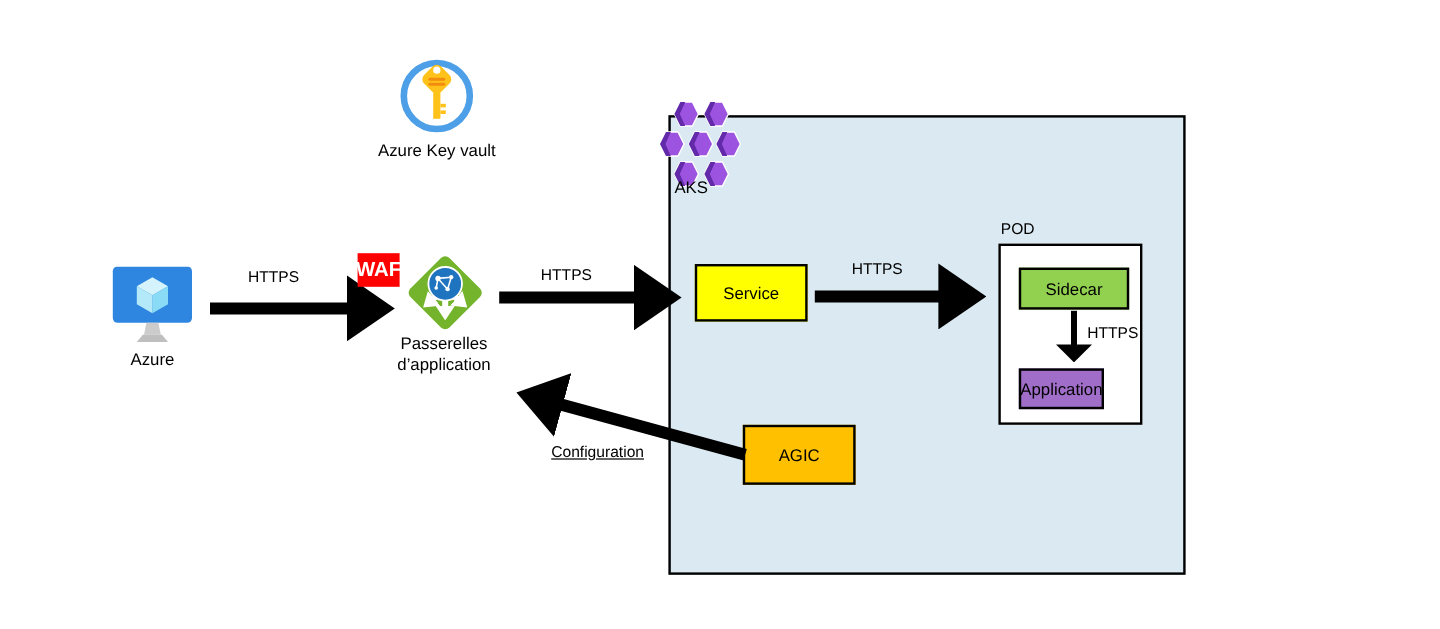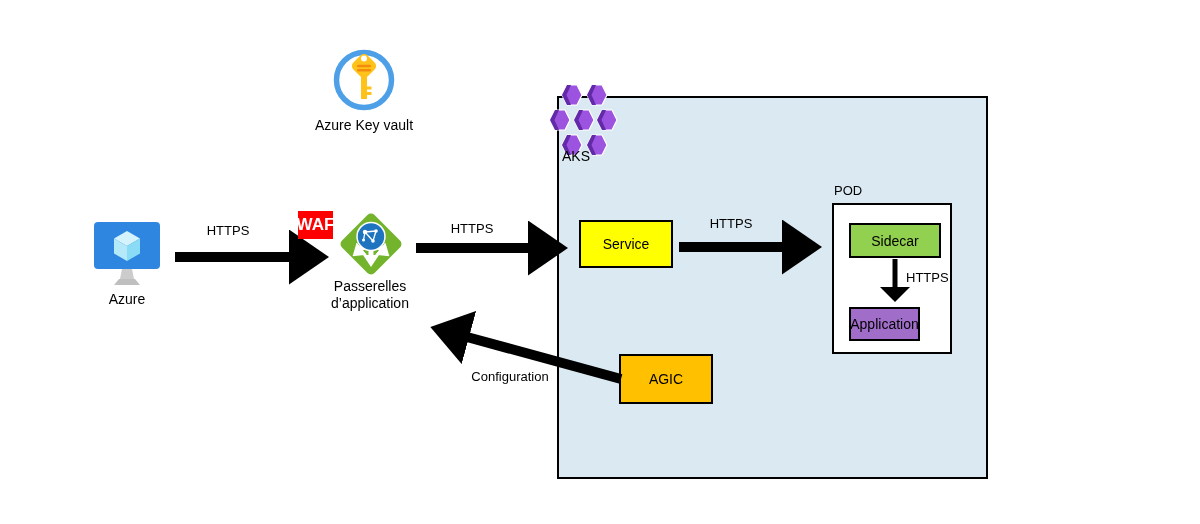--- a/index.html
+++ b/index.html
@@ -77,21 +77,21 @@
     <line class="arrow" x1="416" y1="248" x2="530" y2="248" stroke-width="10" marker-end="url(#head-big)"></line>
     <line class="arrow" x1="679" y1="247" x2="784" y2="247" stroke-width="10" marker-end="url(#head-big)"></line>
     <line class="arrow" x1="895" y1="259" x2="895" y2="288" stroke-width="5" marker-end="url(#head-med)"></line>
     <line class="arrow" x1="621" y1="379" x2="467" y2="337" stroke-width="10" marker-end="url(#head-big)"></line>
   </svg>
 
   <div class="lbl cx" style="left:228px;top:224px;">HTTPS</div>
   <div class="lbl cx" style="left:472px;top:222px;">HTTPS</div>
   <div class="lbl cx" style="left:731px;top:217px;">HTTPS</div>
   <div class="lbl" style="left:906px;top:271px;">HTTPS</div>
-  <div class="lbl cx" style="left:510px;top:370px;">Configuration</div>
+  <div class="lbl cx" style="left:498px;top:370px;text-decoration:underline;">Configuration</div>
 
   <svg class="icon" style="left:93px;top:222px;" width="68" height="66" viewBox="0 0 68 66">
     <rect class="monitor" x="1" y="0" width="66" height="47" rx="4"></rect>
     <g>
       <polygon points="34,9 47,16.5 34,24 21,16.5" fill="#D5F3FC"></polygon>
       <polygon points="34,24 47,16.5 47,31.5 34,39" fill="#8ADBF5"></polygon>
       <polygon points="21,16.5 34,24 34,39 21,31.5" fill="#B3E9F8"></polygon>
     </g>
     <polygon points="29,47 39,47 41,57 27,57" fill="#CCCCCC"></polygon>
     <polygon points="21,63 47,63 42,57 26,57" fill="#BFBFBF"></polygon>

